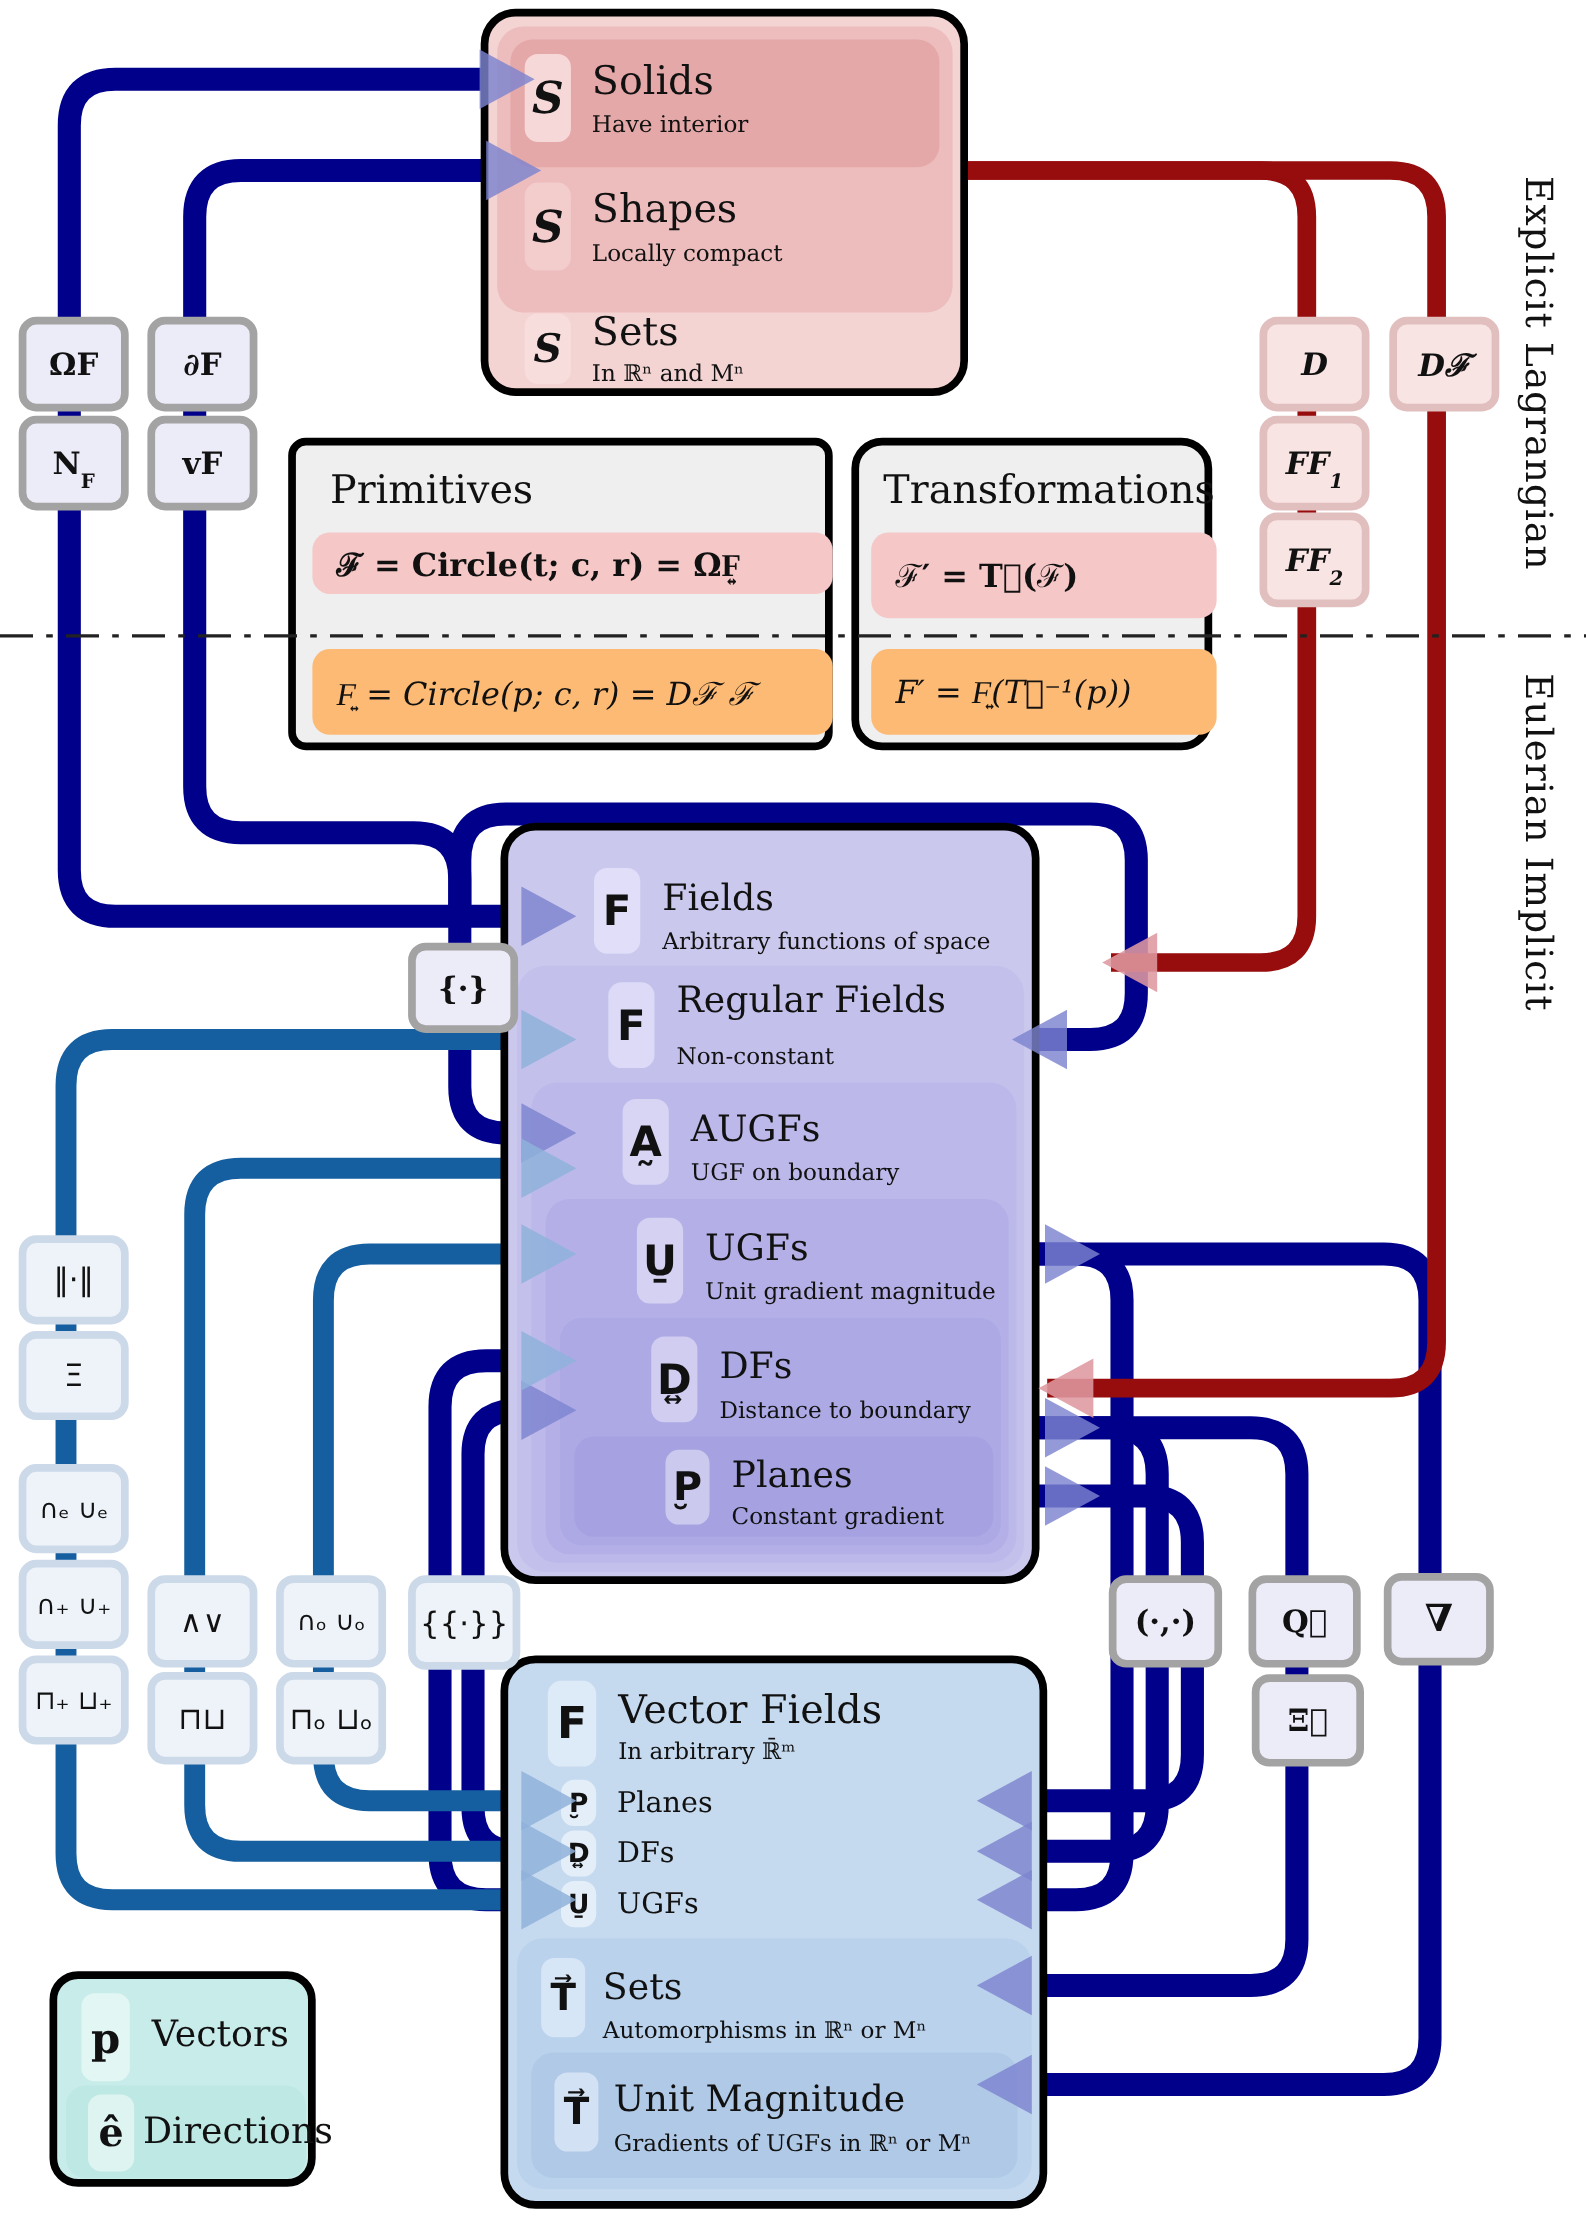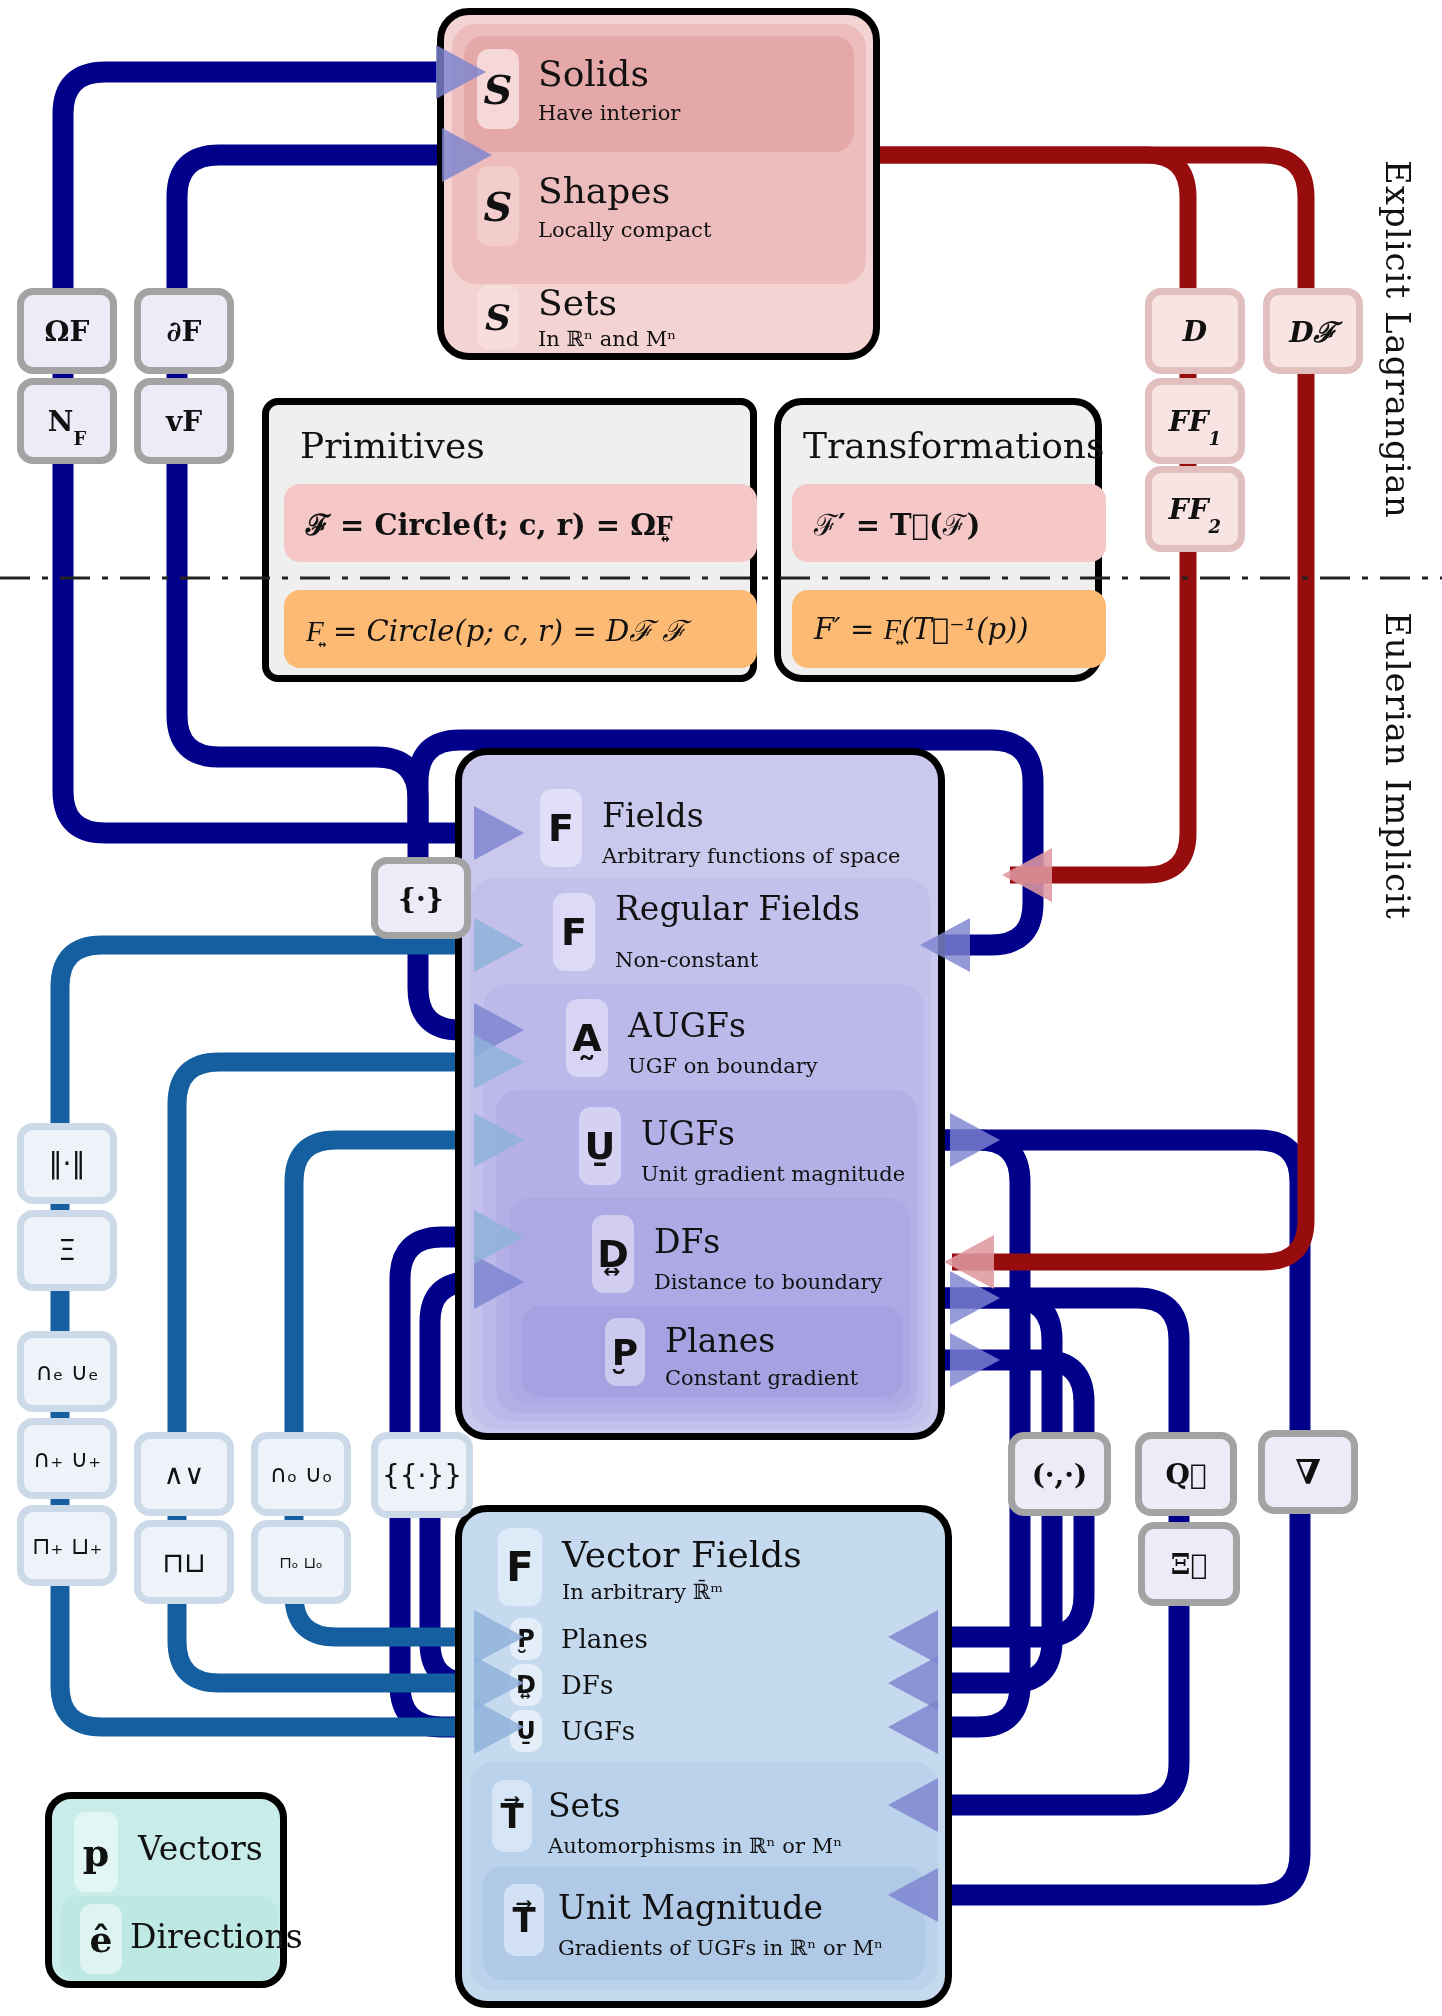--- a/index.html
+++ b/index.html
@@ -73,21 +73,21 @@
     <div class="ttl big" style="left:94px;top:155px;">Shapes</div>
     <div class="sub" style="left:94px;top:203px;">Locally compact</div>
 
     <div class="chip" style="left:33px;top:270px;width:42px;height:64px;background:#f8dddd;font-size:36px;font-family:'DejaVu Serif',serif;font-style:italic;">S</div>
     <div class="ttl big" style="left:94px;top:267px;">Sets</div>
     <div class="sub" style="left:94px;top:312px;">In ℝⁿ and Mⁿ</div>
   </div>
 
   <div class="box outer" style="left:262px;top:398px;width:495px;height:284px;border-radius:16px;background:#efeff0;">
     <div class="ttl big" style="left:31px;top:20px;">Primitives</div>
-    <div class="formula exp" style="left:15px;top:79px;width:451px;height:78px;">ℱ = Circle(t; c, r) = ΩF͍</div>
+    <div class="formula exp" style="left:15px;top:79px;width:451px;height:56px;">ℱ = Circle(t; c, r) = ΩF͍</div>
     <div class="formula imp" style="left:15px;top:185px;width:451px;height:78px;">F͍ = Circle(p; c, r) = Dℱ ℱ</div>
   </div>
 
   <div class="box outer" style="left:774px;top:398px;width:328px;height:284px;border-radius:28px;background:#efeff0;">
     <div class="ttl big" style="left:22px;top:20px;">Transformations</div>
     <div class="formula exp" style="left:11px;top:79px;width:292px;height:78px;">ℱ′ = T⃗(ℱ)</div>
     <div class="formula imp" style="left:11px;top:185px;width:292px;height:78px;text-align:center;">F′ = F͍(T⃗⁻¹(p))</div>
   </div>
 
   <div class="box outer" style="left:455px;top:748px;width:490px;height:692px;border-radius:32px;background:#cbc8ee;">
@@ -206,21 +206,21 @@
 
   <div class="bdg stl" style="left:134px;top:1432px;width:86px;height:70px;">
       <span>∧∨</span>
     </div>
   <div class="bdg stl" style="left:134px;top:1520px;width:86px;height:70px;">
       <span>⊓⊔</span>
     </div>
   <div class="bdg stl" style="left:251px;top:1432px;width:86px;height:70px;font-size:24px;">
       <span>∩ₒ ∪ₒ</span>
     </div>
-  <div class="bdg stl" style="left:251px;top:1520px;width:86px;height:70px;font-size:16px;">
+  <div class="bdg stl" style="left:251px;top:1520px;width:86px;height:70px;font-size:28px;">
       <span>⊓ₒ ⊔ₒ</span>
     </div>
   <div class="bdg stl" style="left:371px;top:1432px;width:88px;height:72px;">
       <span>{{·}}</span>
     </div>
 
   <div class="bdg lav" style="left:1008px;top:1432px;width:89px;height:70px;">
       <span>(·,·)</span>
     </div>
   <div class="bdg lav" style="left:1135px;top:1432px;width:88px;height:70px;">

